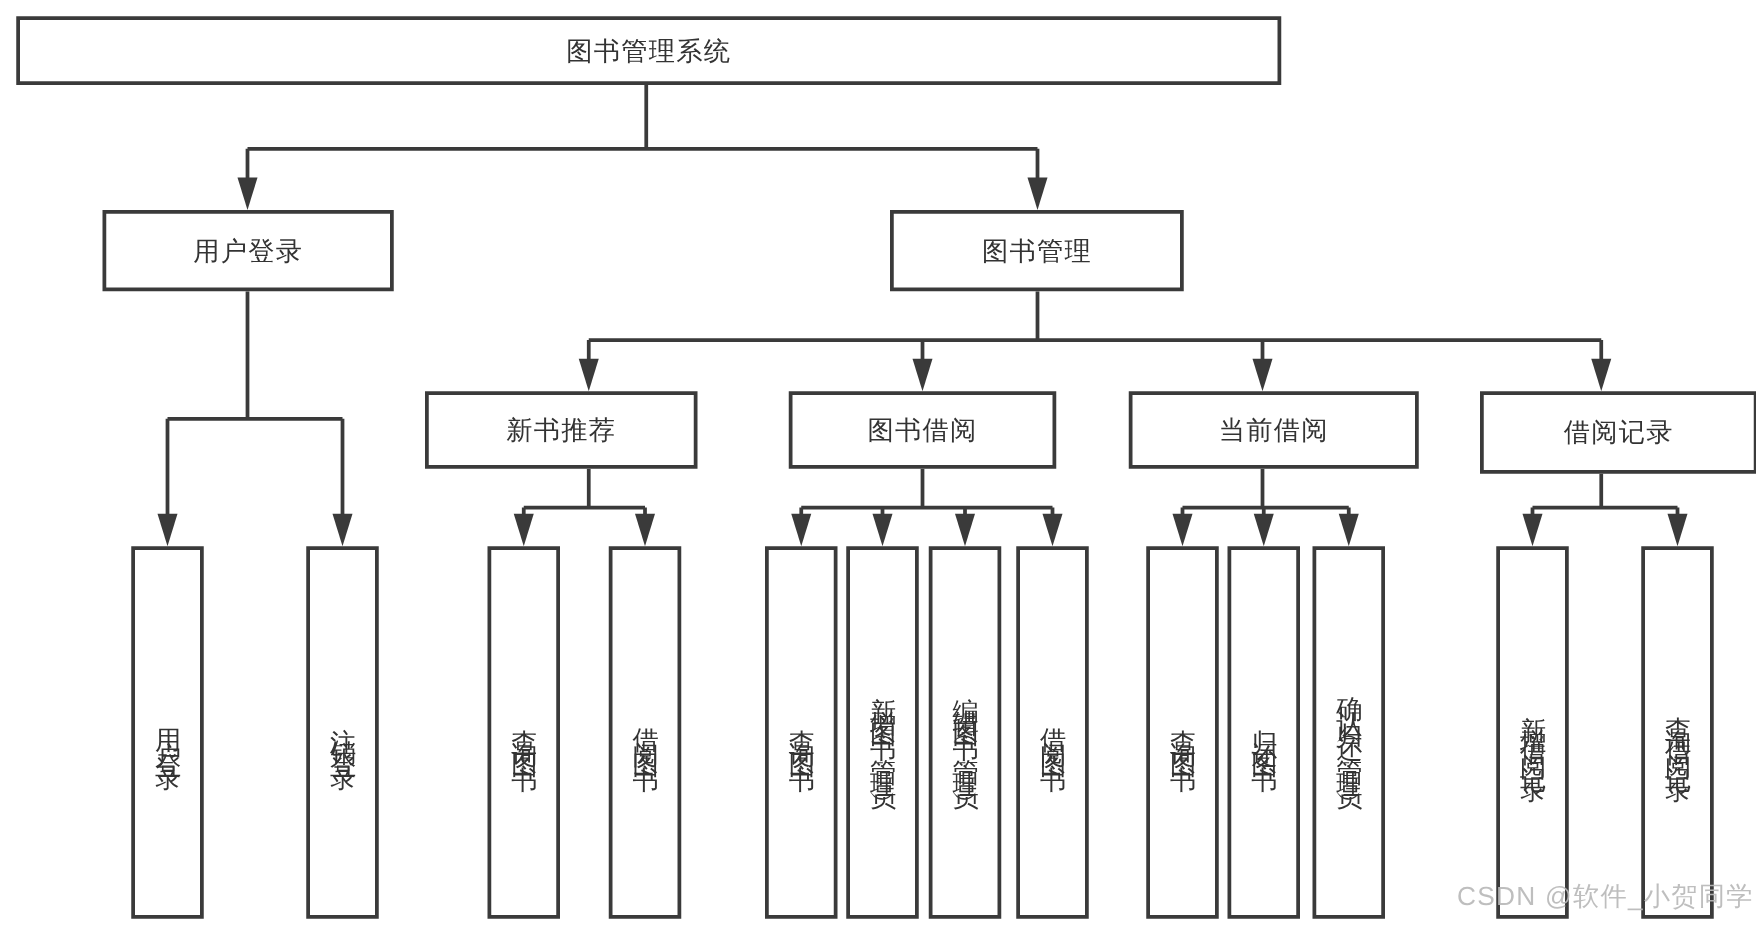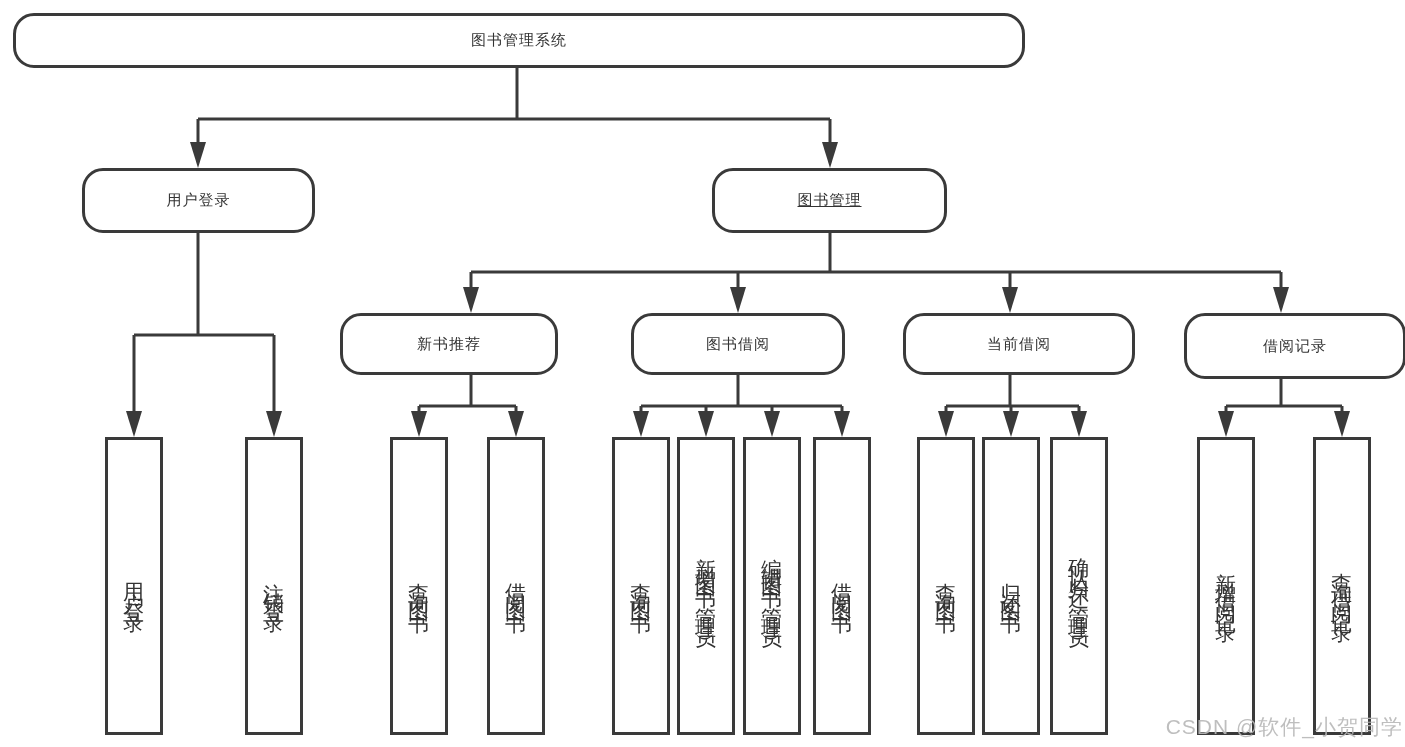--- a/index.html
+++ b/index.html
@@ -16,31 +16,31 @@
     box-sizing:border-box;
     border:3px solid #3a3a3a;
     background:#ffffff;
     color:#333333;
     display:flex;
     align-items:center;
     justify-content:center;
     z-index:2;
     text-align:center;
   }
-  .node.h{font-size:15px;letter-spacing:1px;border-radius:21px;}
+  .node.h{font-size:21px;letter-spacing:1px;}
   .node.v{
     writing-mode:vertical-rl;
     font-size:21px;
     letter-spacing:10px;
     line-height:1;
   }
   #watermark{
     position:absolute;
     right:2px;
-    bottom:6px;
+    bottom:16px;
     z-index:3;
     font-size:21px;
     color:rgba(184,184,184,0.92);
     letter-spacing:1px;
     white-space:nowrap;
   }
 </style>
 </head>
 <body>
 
@@ -78,21 +78,21 @@
     <polygon points="1071,411 1087,411 1079,437" fill="#3a3a3a" stroke="none"></polygon>
 
     <path d="M1281 375 L1281 406 M1226 406 L1342 406 M1226 406 L1226 420 M1342 406 L1342 420"></path>
     <polygon points="1218,411 1234,411 1226,437" fill="#3a3a3a" stroke="none"></polygon>
     <polygon points="1334,411 1350,411 1342,437" fill="#3a3a3a" stroke="none"></polygon>
   </svg>
 
   <div class="node h" style="left:13px;top:13px;width:1012px;height:55px;">图书管理系统</div>
 
   <div class="node h" style="left:82px;top:168px;width:233px;height:65px;">用户登录</div>
-  <div class="node h" style="left:712px;top:168px;width:235px;height:65px;text-decoration:underline;">图书管理</div>
+  <div class="node h" style="left:712px;top:168px;width:235px;height:65px;">图书管理</div>
 
   <div class="node h" style="left:340px;top:313px;width:218px;height:62px;">新书推荐</div>
   <div class="node h" style="left:631px;top:313px;width:214px;height:62px;">图书借阅</div>
   <div class="node h" style="left:903px;top:313px;width:232px;height:62px;">当前借阅</div>
   <div class="node h" style="left:1184px;top:313px;width:222px;height:66px;">借阅记录</div>
 
   <div class="node v" style="left:105px;top:437px;width:58px;height:298px;">用户登录</div>
   <div class="node v" style="left:245px;top:437px;width:58px;height:298px;">注销登录</div>
 
   <div class="node v" style="left:390px;top:437px;width:58px;height:298px;">查询图书</div>

